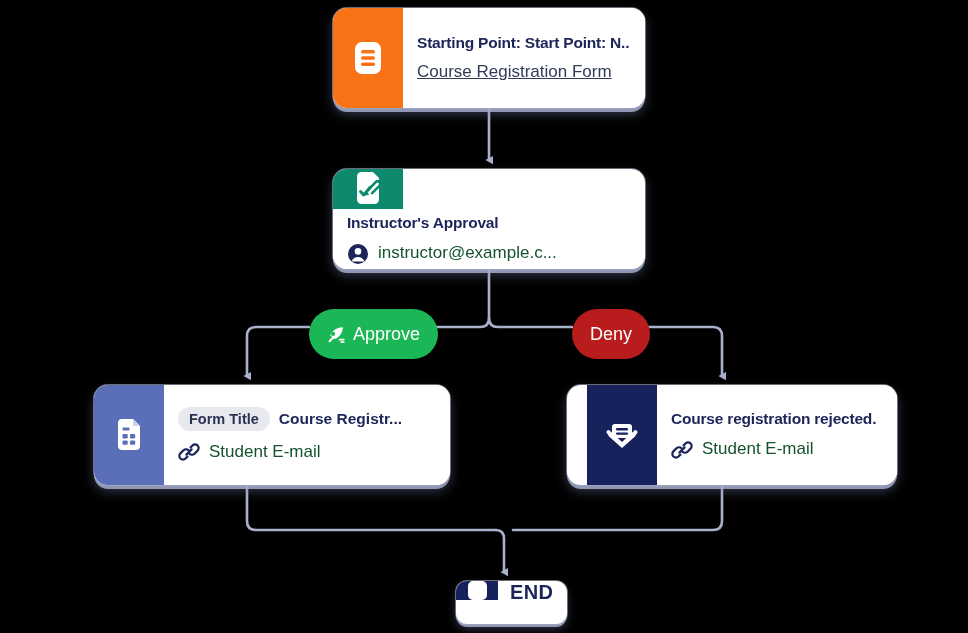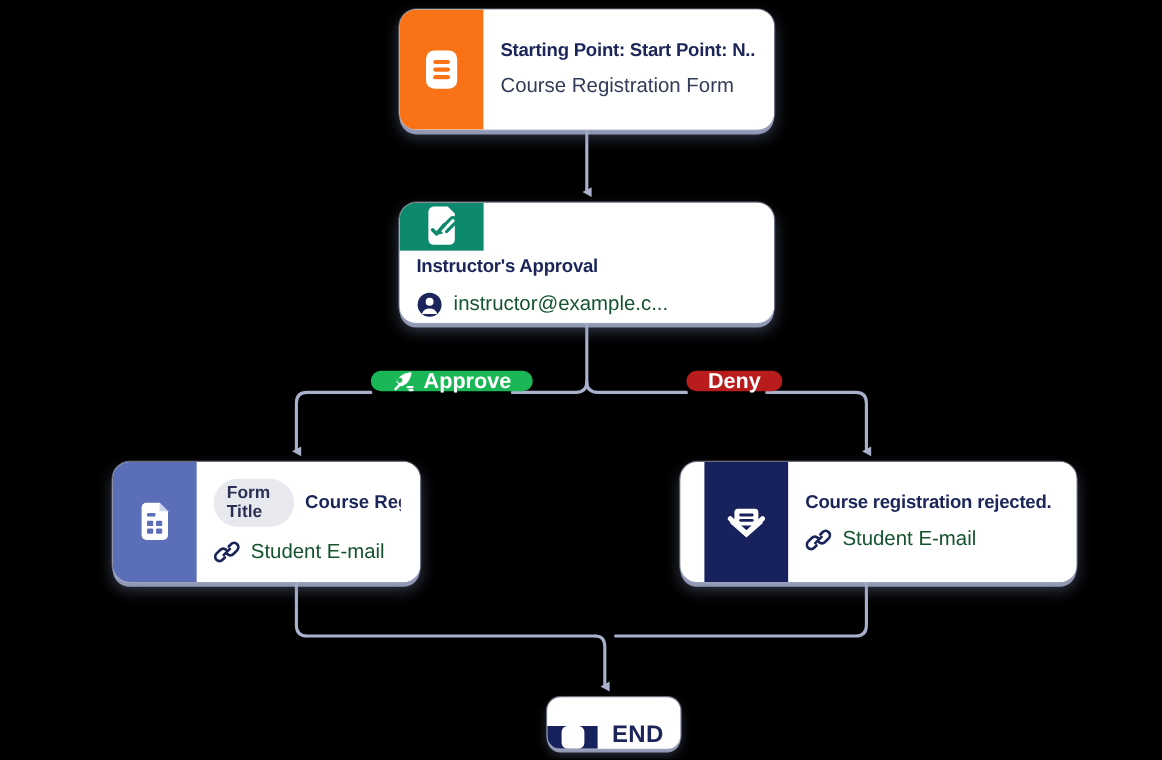--- a/index.html
+++ b/index.html
@@ -66,46 +66,46 @@
     margin-top: 10px;
     font-size: 17px;
     color: #14532d;
     white-space: nowrap;
     overflow: hidden;
     display: flex;
     align-items: center;
     gap: 9px;
     line-height: 1.2;
   }
-  .node .subtitle.plain { color: #323b57; }
+  .node .subtitle.plain { color: #323b57; text-decoration: underline; }
 
   
   .pane-orange { background: #f97316; }
   .pane-teal   { background: #0d8a6d; }
   .pane-slate  { background: #5b6eb8; }
   .pane-navy   { background: #17225c; }
 
   
   #node-start    { left: 333px; top: 8px;   width: 312px; height: 100px; }
   #node-approval { left: 333px; top: 169px; width: 312px; height: 100px; flex-direction: column; }
-  #node-approved { left: 94px;  top: 385px; width: 256px; height: 100px; }
+  #node-approved { left: 94px;  top: 385px; width: 356px; height: 100px; }
   #node-rejected { left: 567px; top: 385px; width: 310px; height: 100px; padding-left: 20px; }
 
   
   .wire-badge {
     position: absolute;
     display: flex;
     align-items: center;
     gap: 7px;
     border-radius: 999px;
     padding: 0 18px;
-    height: 17px;
+    height: 50px;
     color: #ffffff;
     font-size: 18px;
-    font-weight: bold;
+    font-weight: normal;
     white-space: nowrap;
   }
   #badge-approve {
     left: 309px; top: 309px;
     background: #1bb757;
   }
   #badge-deny {
     left: 572px; top: 309px;
     background: #b91c1c;
   }
@@ -134,21 +134,21 @@
     white-space: nowrap;
     overflow: hidden;
   }
 
   
   #node-end {
     position: absolute;
     left: 456px; top: 581px;
     height: 43px;
     display: flex;
-    align-items: flex-end;
+    align-items: flex-start;
     border-radius: 11px;
     overflow: hidden;
     background: #ffffff;
     box-shadow: 0 3px 0 0 rgba(163,171,201,0.85),
                 0 5px 10px 0 rgba(120,130,170,0.4),
                 0 0 0 1px rgba(190,196,215,0.55);
   }
   #node-end .end-icon-pane {
     width: 42px;
     min-width: 42px;

